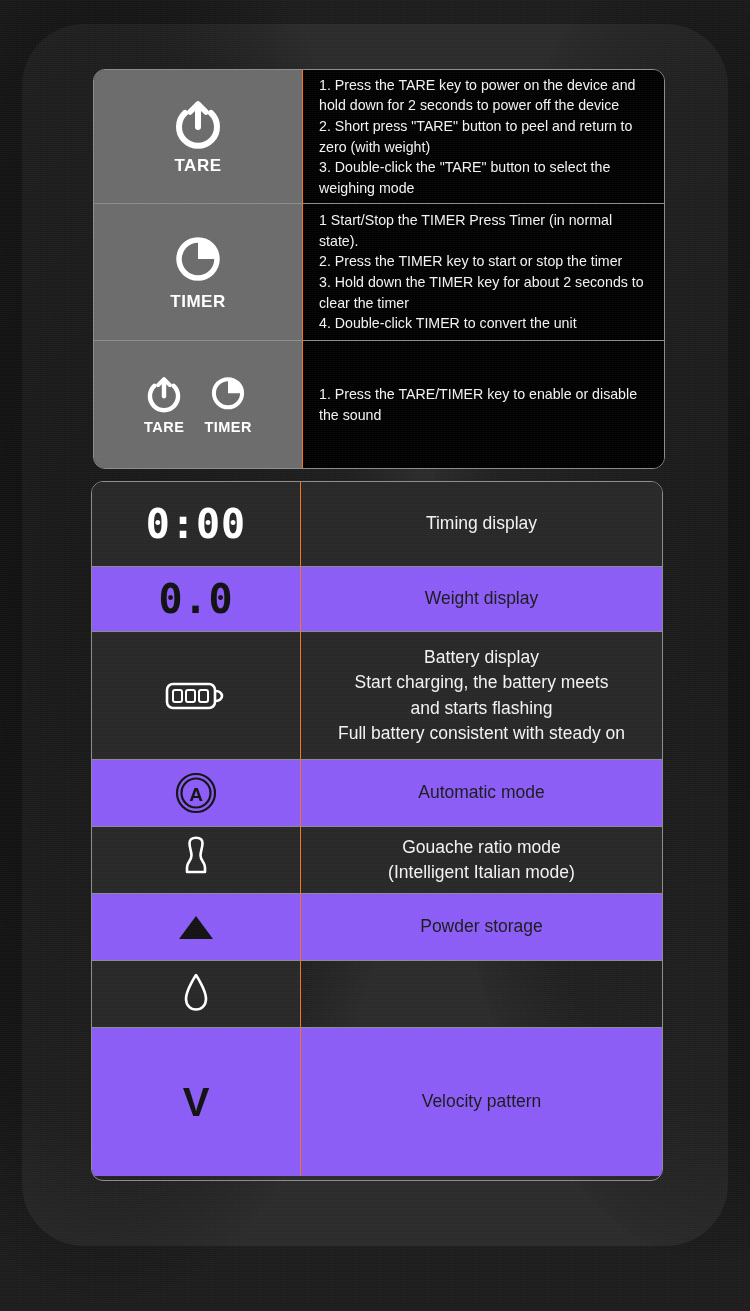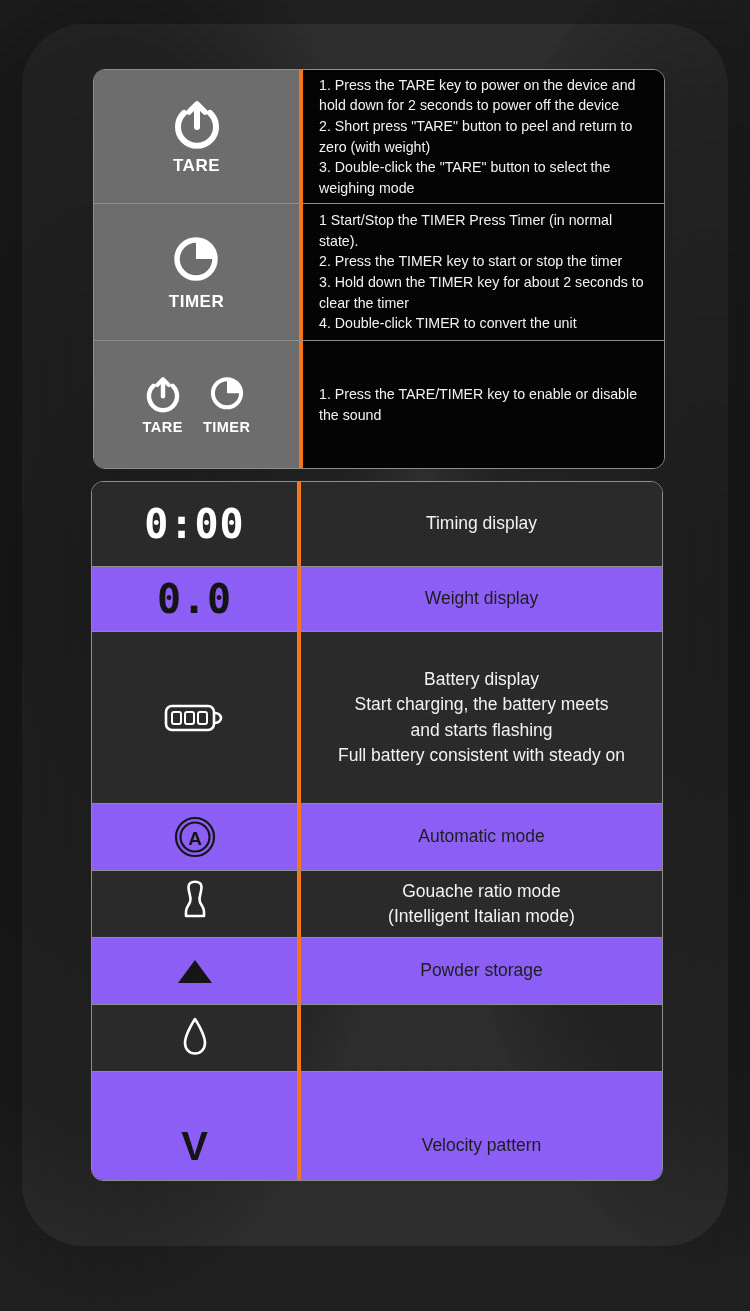--- a/index.html
+++ b/index.html
@@ -74,21 +74,21 @@
   .row {
     display: flex;
     width: 100%;
     border-bottom: 1px solid #8c8c8c;
   }
   .row:last-child { border-bottom: none; }
 
   .cell-icon {
     width: 209px;
     flex: 0 0 209px;
-    border-right: 4px solid #f97316;
+    border-right: 1px solid #f97316;
     display: flex;
     flex-direction: column;
     align-items: center;
     justify-content: center;
   }
   .cell-text {
     flex: 1 1 auto;
     display: flex;
     align-items: center;
   }
@@ -257,21 +257,21 @@
 
     <div class="row light" style="height:65px">
       <div class="cell-icon">
         <span class="seg seg-weight">0.0</span>
       </div>
       <div class="cell-text">
         <div>Weight display</div>
       </div>
     </div>
 
-    <div class="row dark" style="height:172px">
+    <div class="row dark" style="height:128px">
       <div class="cell-icon">
         <svg width="62" height="36" viewBox="0 0 62 36" aria-hidden="true">
           <rect x="2" y="6" width="48" height="24" rx="6" ry="6" fill="none" stroke="#ffffff" stroke-width="2.6"></rect>
           <rect x="8" y="12" width="9" height="12" rx="2" ry="2" fill="none" stroke="#ffffff" stroke-width="2"></rect>
           <rect x="21" y="12" width="9" height="12" rx="2" ry="2" fill="none" stroke="#ffffff" stroke-width="2"></rect>
           <rect x="34" y="12" width="9" height="12" rx="2" ry="2" fill="none" stroke="#ffffff" stroke-width="2"></rect>
           <path d="M51 13 A6 5 0 0 1 51 23" fill="none" stroke="#ffffff" stroke-width="2.6"></path>
         </svg>
       </div>
       <div class="cell-text">

